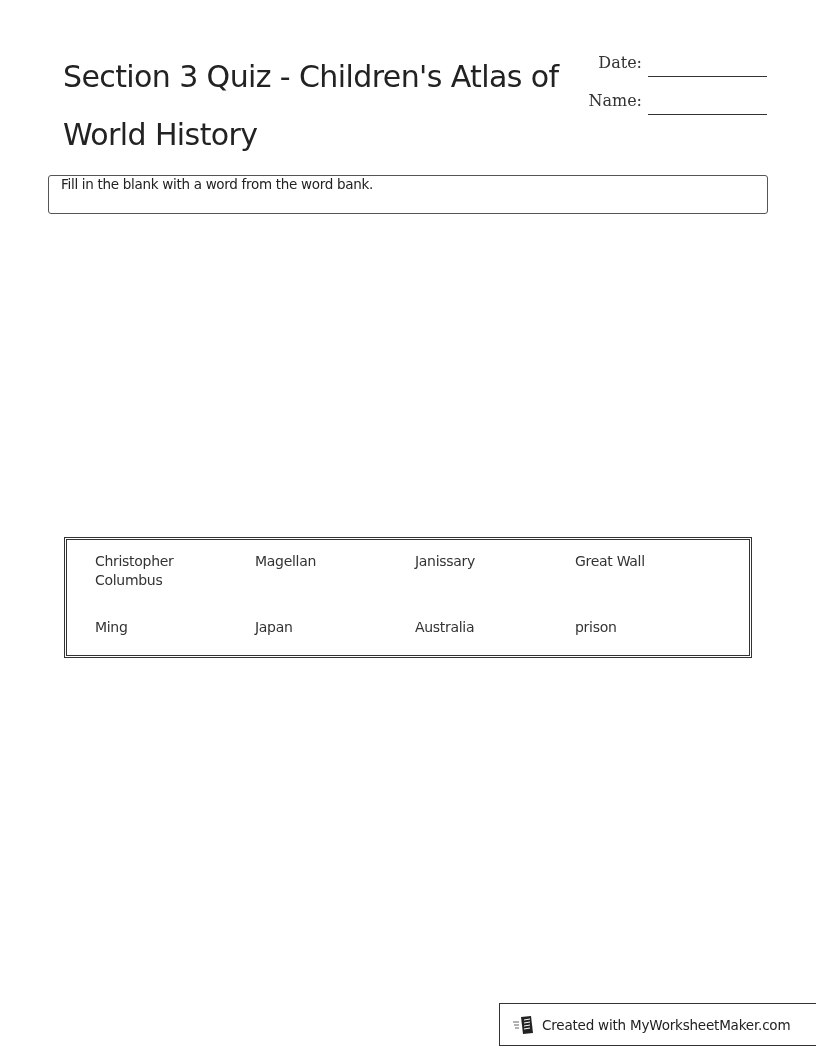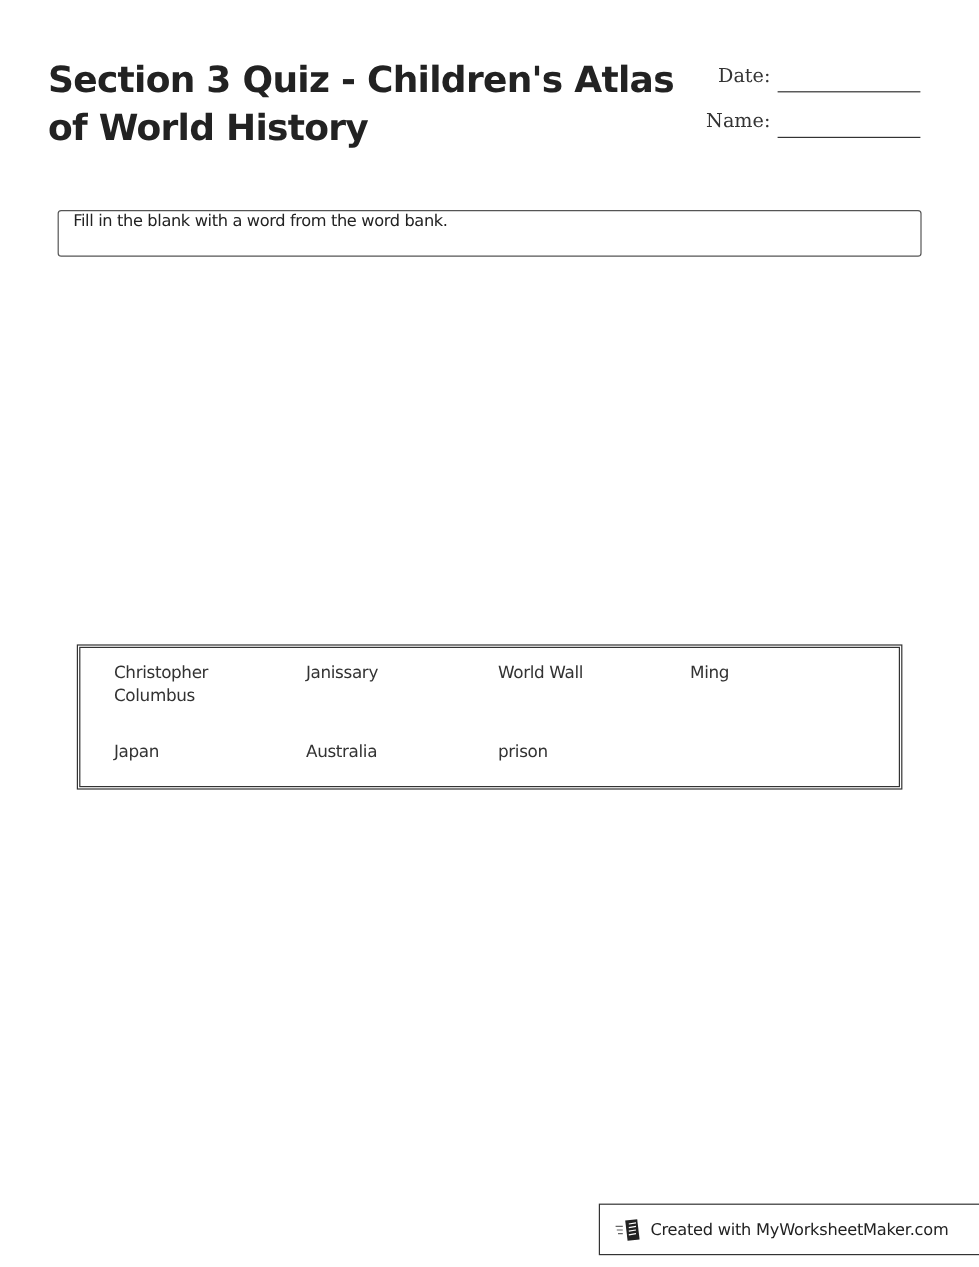--- a/index.html
+++ b/index.html
@@ -1,22 +1,22 @@
 <!DOCTYPE html>
 <html><head>
   <meta charset="utf-8">
   <style>
     * { margin: 0; padding: 0; box-sizing: border-box; }
     html, body { width: 816px; height: 1056px; background: #ffffff; overflow: hidden; }
     body { position: relative; font-family: "DejaVu Sans", sans-serif; color: #222222; }
 
     .title {
-      position: absolute; left: 40px; top: 48px; width: 530px;
-      font-family: "DejaVu Sans", sans-serif; font-size: 30px; line-height: 40px;
-      font-weight: bold; color: #222222; letter-spacing: -0.6px;
+      position: absolute; left: 63px; top: 48px; width: 530px;
+      font-family: "DejaVu Sans", sans-serif; font-size: 30px; line-height: 58px;
+      font-weight: normal; color: #222222; letter-spacing: -0.6px;
     }
 
     .meta { position: absolute; left: 580px; top: 52px; width: 200px; }
     .meta-row { position: relative; height: 38px; }
     .meta-label {
       position: absolute; right: 138px; top: 0;
       font-family: "DejaVu Serif", serif; font-size: 16px; line-height: 22px; color: #333333;
     }
     .meta-line {
       position: absolute; left: 68px; width: 119px; top: 24px;
@@ -66,22 +66,23 @@
   </div>
 </div>
 
 <div class="instructions">
   <span>Fill in the blank with a word from the word bank.</span>
 </div>
 
 <div class="word-bank">
   <div class="wb-grid">
     <div class="wb-word">Christopher Columbus</div>
+    <div class="wb-word">Magellan</div>
     <div class="wb-word">Janissary</div>
-    <div class="wb-word">World Wall</div>
+    <div class="wb-word">Great Wall</div>
     <div class="wb-word">Ming</div>
     <div class="wb-word">Japan</div>
     <div class="wb-word">Australia</div>
     <div class="wb-word">prison</div>
   </div>
 </div>
 
 <div class="footer-badge">
   <span class="footer-icon">
     <svg width="24" height="24" viewBox="0 0 24 24">

